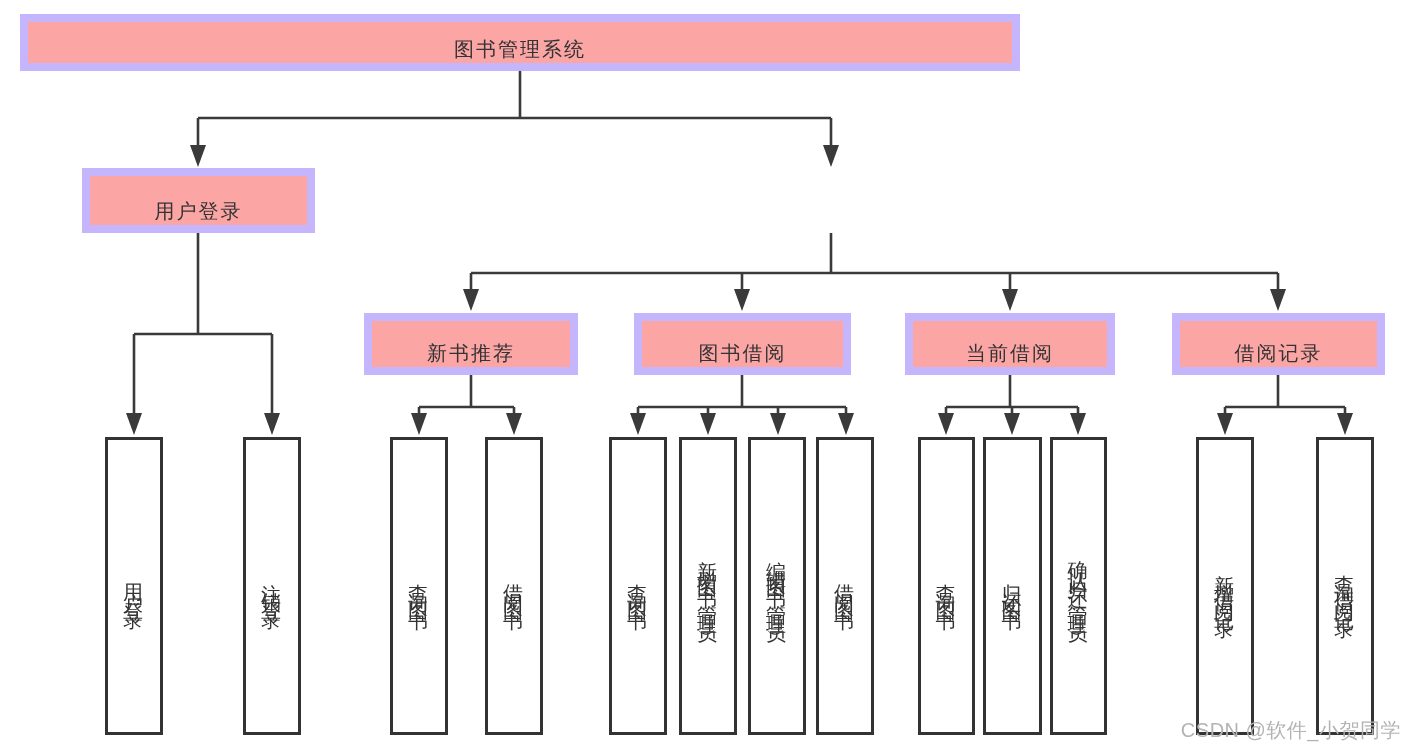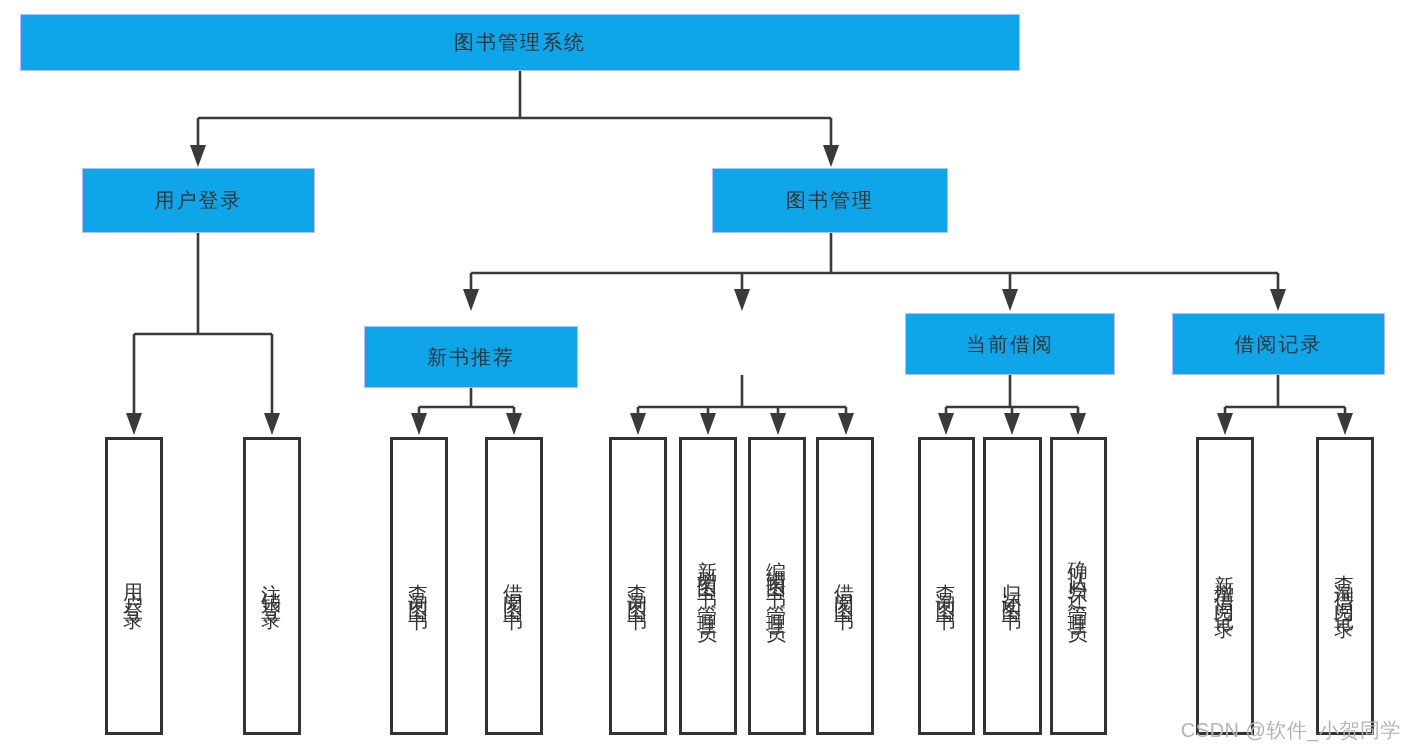--- a/index.html
+++ b/index.html
@@ -2,22 +2,22 @@
 <html><head>
 <meta charset="utf-8">
 <style>
   html,body{margin:0;padding:0;background:#ffffff;}
   .canvas{
     position:relative;width:1405px;height:747px;background:#ffffff;
     font-family:"Liberation Sans","DejaVu Sans",sans-serif;color:#333333;overflow:hidden;
   }
   .connectors{position:absolute;left:0;top:0;z-index:0;}
   .hbox{
-    position:absolute;background:#0ea5e9;border:1px solid #c4b5fd;box-sizing:border-box;
-    display:flex;align-items:center;justify-content:center;z-index:1;
+    position:absolute;background:#fca5a5;border:8px solid #c4b5fd;box-sizing:border-box;
+    display:flex;align-items:flex-end;justify-content:center;z-index:1;
   }
   .hbox .lbl{font-size:20px;letter-spacing:2px;white-space:nowrap;}
   .vbox{
     position:absolute;top:437px;width:58px;height:298px;background:#ffffff;
     border:3px solid #333333;box-sizing:border-box;z-index:1;
   }
   .vlbl{
     position:absolute;left:50%;top:50%;transform:translate(-50%,-50%);
     writing-mode:vertical-rl;text-orientation:mixed;
     font-size:20px;letter-spacing:9px;white-space:nowrap;
@@ -101,26 +101,26 @@
     </g>
   </svg>
 
   <div class="hbox" style="left:20px;top:14px;width:1000px;height:57px">
     <span class="lbl">图书管理系统</span>
   </div>
 
   <div class="hbox" style="left:82px;top:168px;width:233px;height:65px">
     <span class="lbl">用户登录</span>
   </div>
-  <div class="hbox" style="left:712px;top:168px;width:236px;height:65px">
-    <span class="lbl">图书管理</span>
+
+  <div class="hbox" style="left:364px;top:313px;width:214px;height:62px">
+    <span class="lbl">新书推荐</span>
   </div>
-
-  <div class="hbox" style="left:364px;top:326px;width:214px;height:62px">
-    <span class="lbl">新书推荐</span>
+  <div class="hbox" style="left:634px;top:313px;width:217px;height:62px">
+    <span class="lbl">图书借阅</span>
   </div>
   <div class="hbox" style="left:1172px;top:313px;width:213px;height:62px">
     <span class="lbl">借阅记录</span>
   </div>
   <div class="hbox" style="left:905px;top:313px;width:210px;height:62px">
     <span class="lbl">当前借阅</span>
   </div>
 
   <div class="vbox" style="left:105px">
     <span class="vlbl">用户登录</span>

